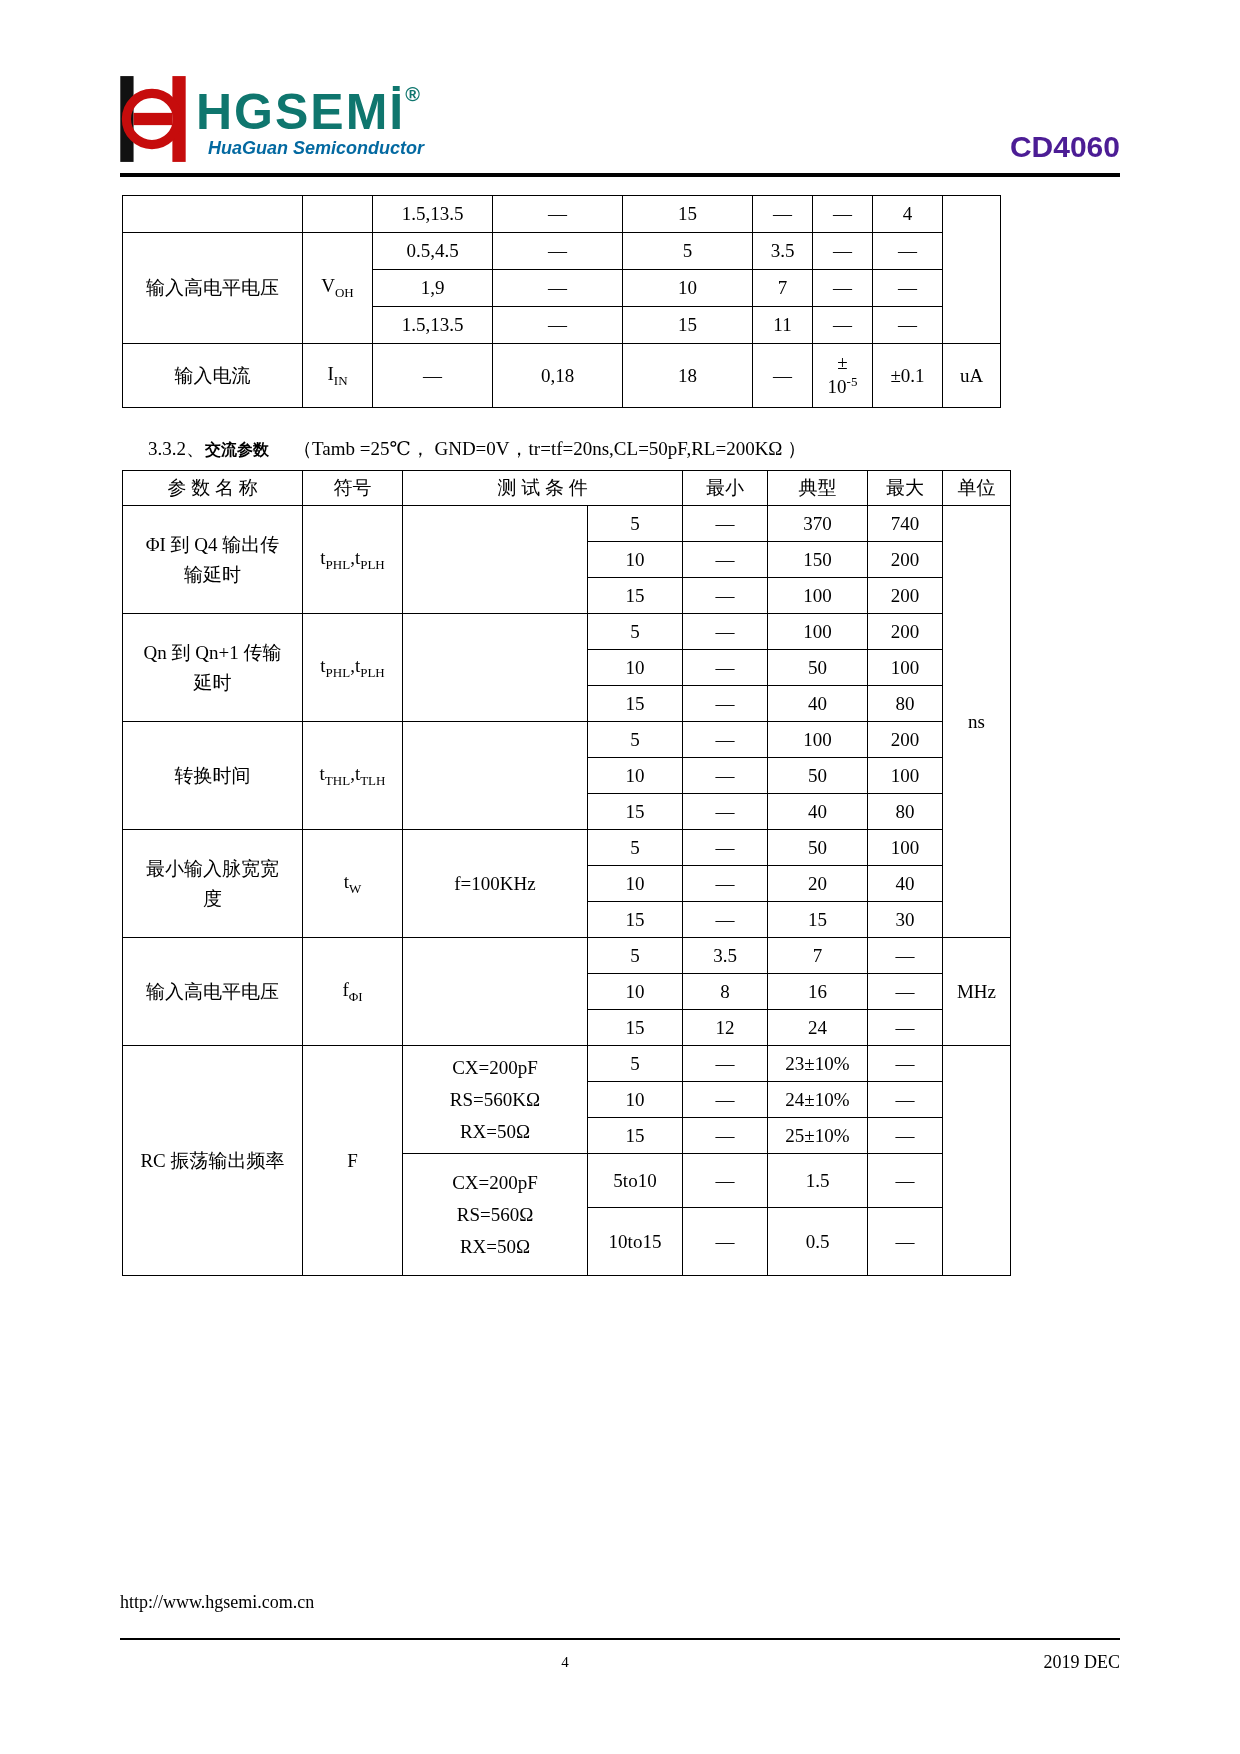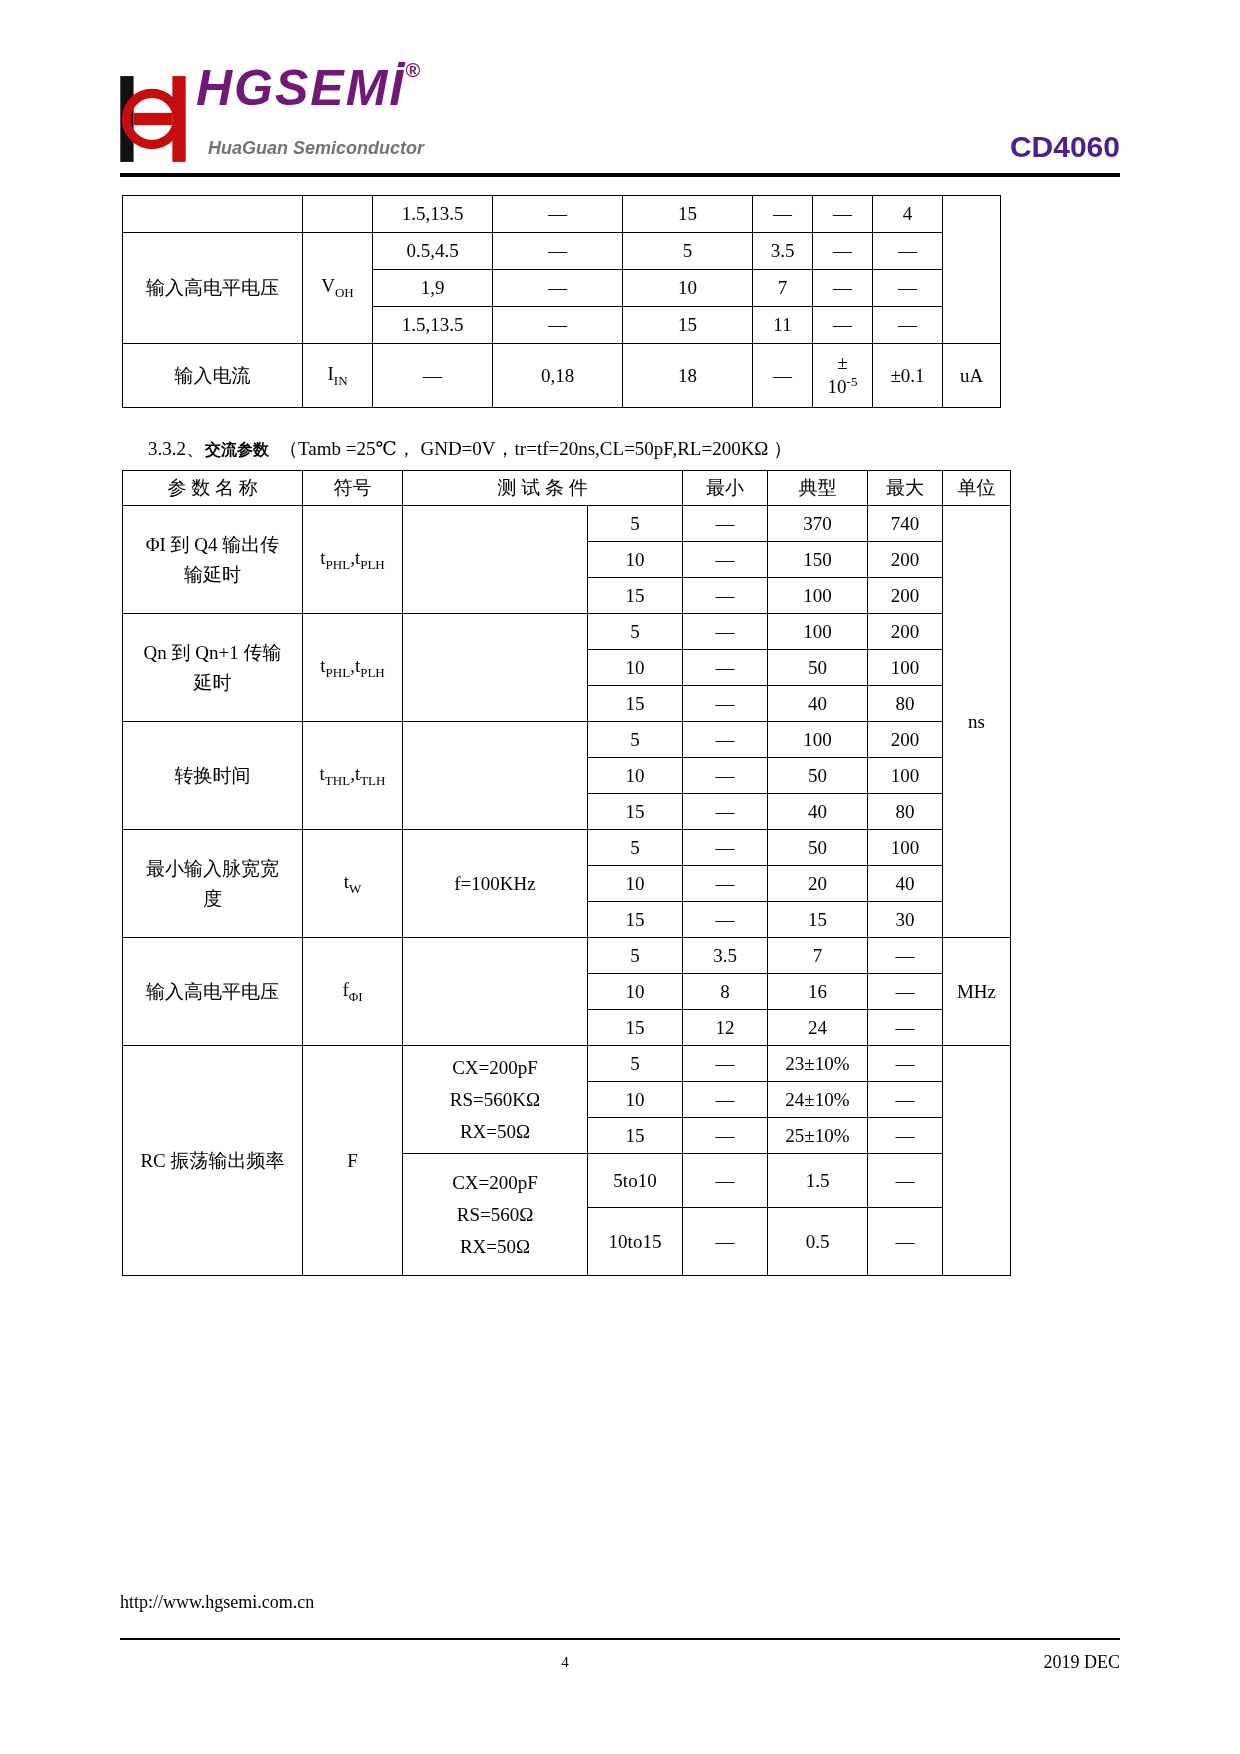--- a/index.html
+++ b/index.html
@@ -9,30 +9,30 @@
     color:#000;
     font-family:"Liberation Serif","DejaVu Serif",serif;
     position:relative;
     overflow:hidden;
   }
   .abs { position:absolute; }
 
   
   .logo-icon { left:118px; top:72px; width:72px; height:94px; }
   .brand {
-    left:196px; top:60px;
+    left:196px; top:84px;
     font-family:"Liberation Sans","DejaVu Sans",sans-serif;
     font-weight:bold; font-size:50px; line-height:1;
-    color:#701a75; letter-spacing:2px;font-style:italic;
+    color:#0f766e; letter-spacing:2px;
   }
   .reg { font-size:20px; vertical-align:28px; letter-spacing:0; }
   .tagline {
     left:208px; top:138px;
     font-family:"Liberation Sans","DejaVu Sans",sans-serif;
-    font-style:italic; font-weight:bold; font-size:18px; color:#737373;
+    font-style:italic; font-weight:bold; font-size:18px; color:#0369a1;
   }
   .part-number {
     top:130px; right:120px;
     font-family:"Liberation Sans","DejaVu Sans",sans-serif;
     font-weight:bold; font-size:30px; color:#4c1d95;
   }
   .header-rule { left:120px; top:173px; width:1000px; height:4px; background:#000; }
 
   
   .tbl { position:absolute; border-collapse:collapse; table-layout:fixed;border-radius:8px; }
@@ -46,21 +46,21 @@
   sup { font-size:13px; }
   .h35 { height:35px;font-family:Liberation Serif, serif; } .h36 { height:36px; } .h37 { height:37px; }
   .h54 { height:54px; } .h64 { height:64px; } .h68 { height:68px; }
   .dc  { left:122px; top:195px; }
   .ac  { left:122px; top:470px; }
   .cond div { line-height:32px; }
 
   
   .section-heading { left:148px; top:436px; font-size:19px; white-space:nowrap; }
   .sec-title { font-weight:bold; font-size:16px; }
-  .sec-cond { margin-left:10px; }
+  .sec-cond { margin-left:24px; }
 
   
   .footer-rule { left:120px; top:1638px; width:1000px; height:2px; background:#000; }
   .footer-url  { left:120px; top:1592px; font-size:18px;font-family:Liberation Serif, serif; }
   .footer-page { left:120px; top:1654px; width:890px; text-align:center; font-size:15px; }
   .footer-date { right:120px; top:1652px; font-size:18px; }
 </style>
 </head>
 <body>
 

